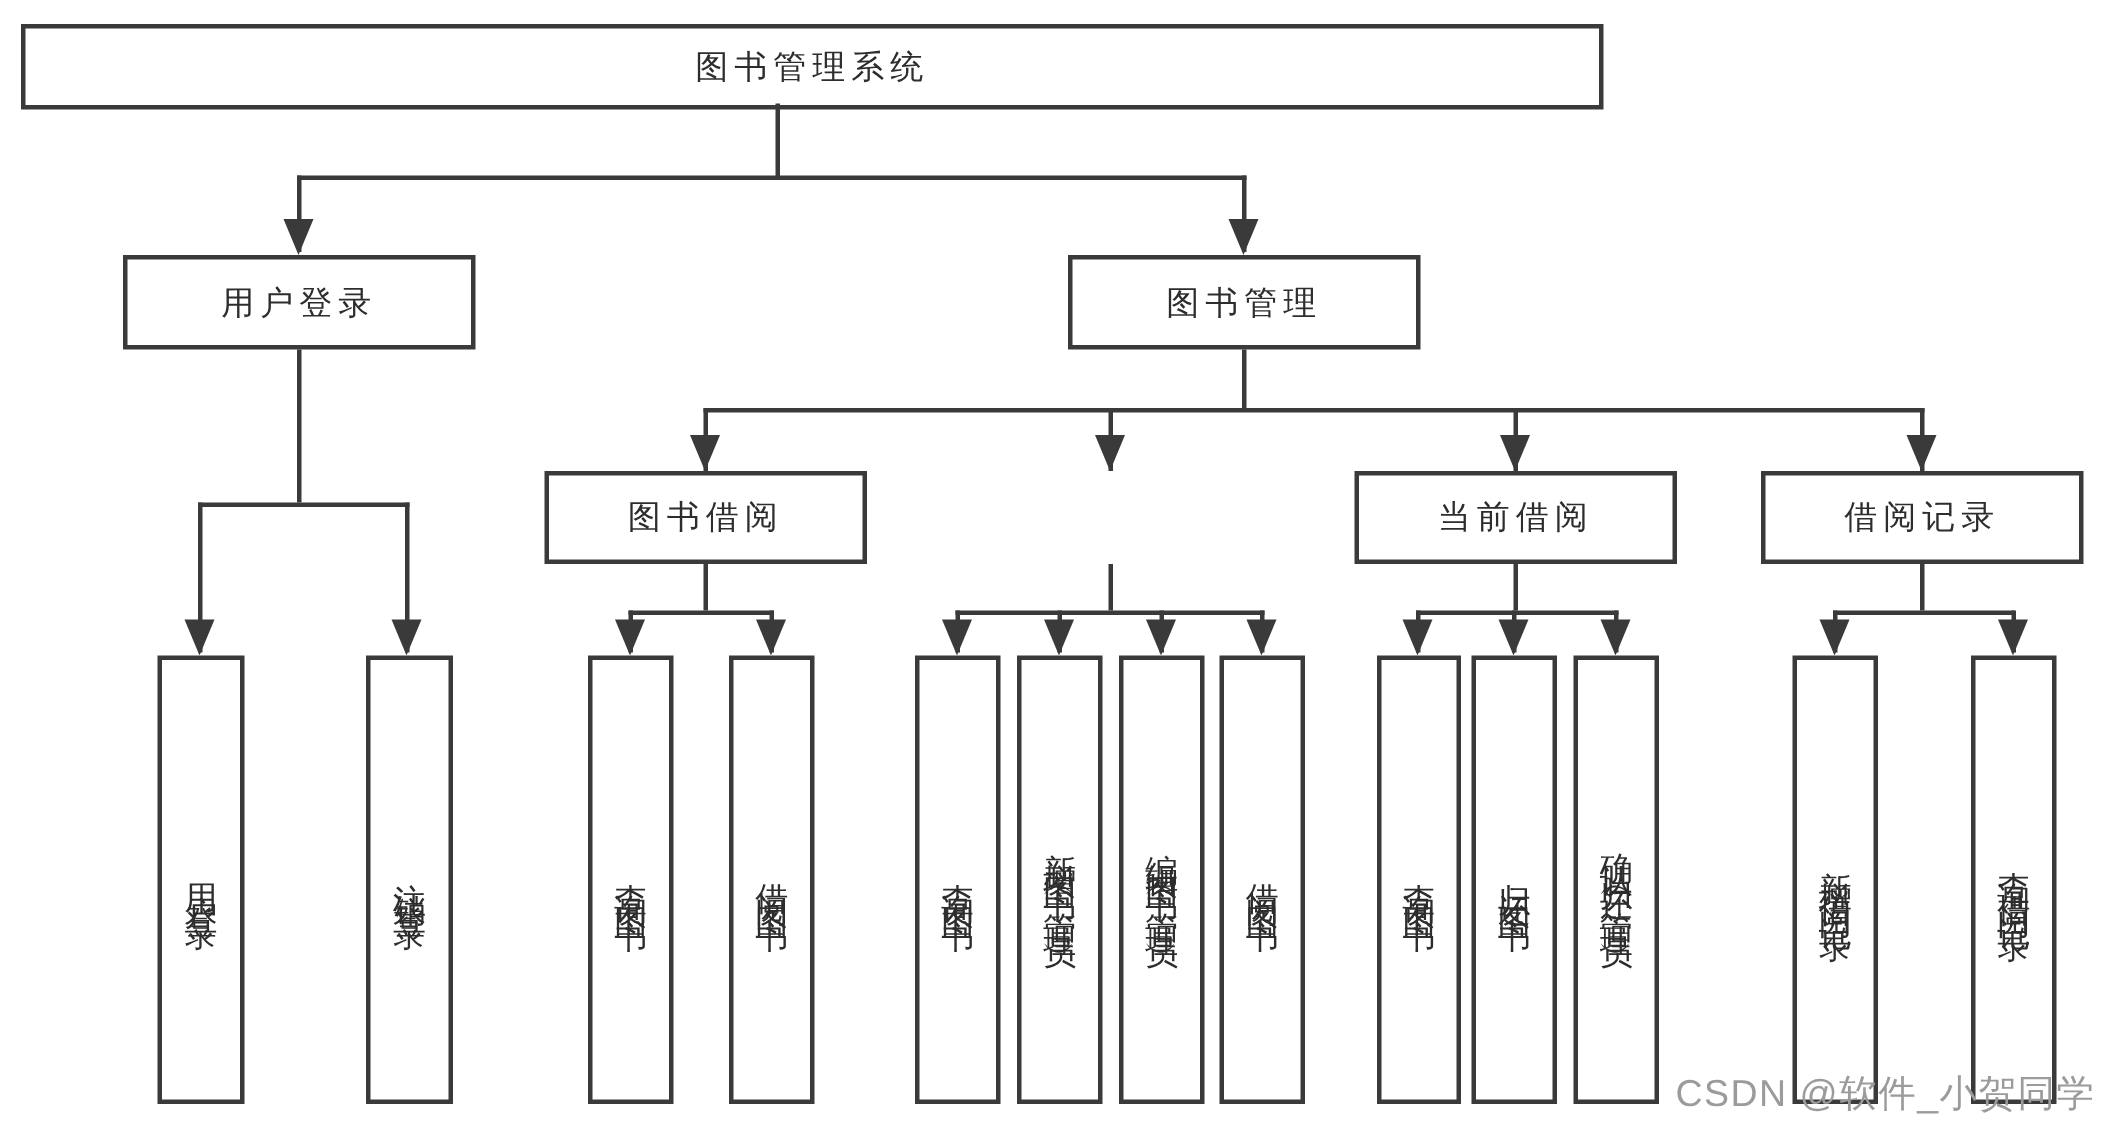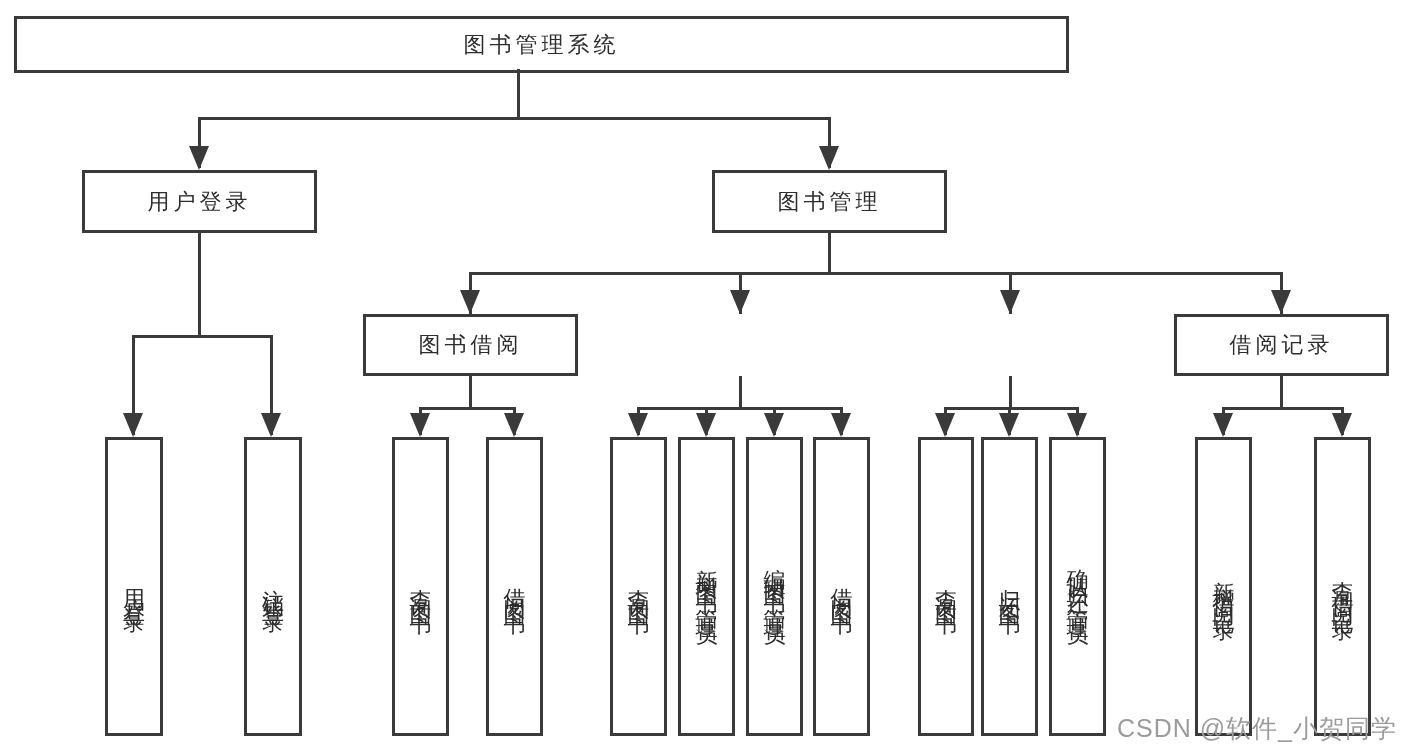--- a/index.html
+++ b/index.html
@@ -65,20 +65,21 @@
   <div class="vline" style="left:469px; top:272px; height:42px;"></div>
   <div class="arrow" style="left:460px; top:290px;"></div>
   <div class="vline" style="left:739px; top:272px; height:42px;"></div>
   <div class="arrow" style="left:730px; top:290px;"></div>
   <div class="vline" style="left:1009px; top:272px; height:42px;"></div>
   <div class="arrow" style="left:1000px; top:290px;"></div>
   <div class="vline" style="left:1280px; top:272px; height:42px;"></div>
   <div class="arrow" style="left:1271px; top:290px;"></div>
 
   <div class="node" style="left:363px; top:314px; width:215px; height:62px;">图书借阅</div>
+  <div class="node" style="left:903px; top:314px; width:215px; height:62px;">当前借阅</div>
   <div class="node" style="left:1174px; top:314px; width:215px; height:62px;">借阅记录</div>
 
   <div class="vline" style="left:469px; top:376px; height:31px;"></div>
   <div class="hline" style="left:419px; top:407px; width:97px;"></div>
   <div class="vline" style="left:419px; top:407px; height:28px;"></div>
   <div class="arrow" style="left:410px; top:413px;"></div>
   <div class="vline" style="left:513px; top:407px; height:28px;"></div>
   <div class="arrow" style="left:504px; top:413px;"></div>
 
   <div class="vline" style="left:739px; top:376px; height:31px;"></div>

